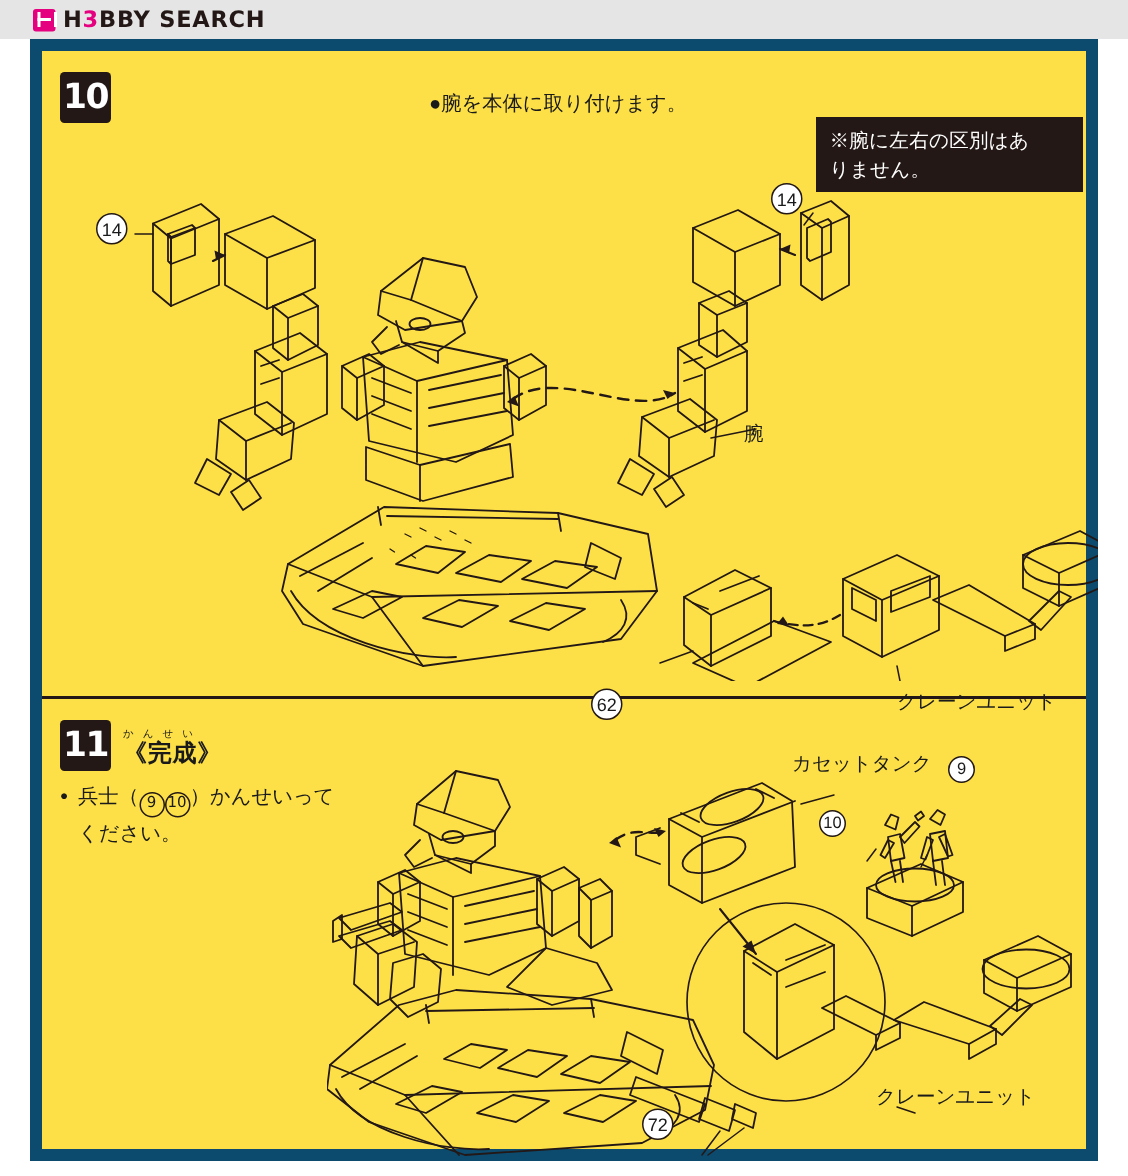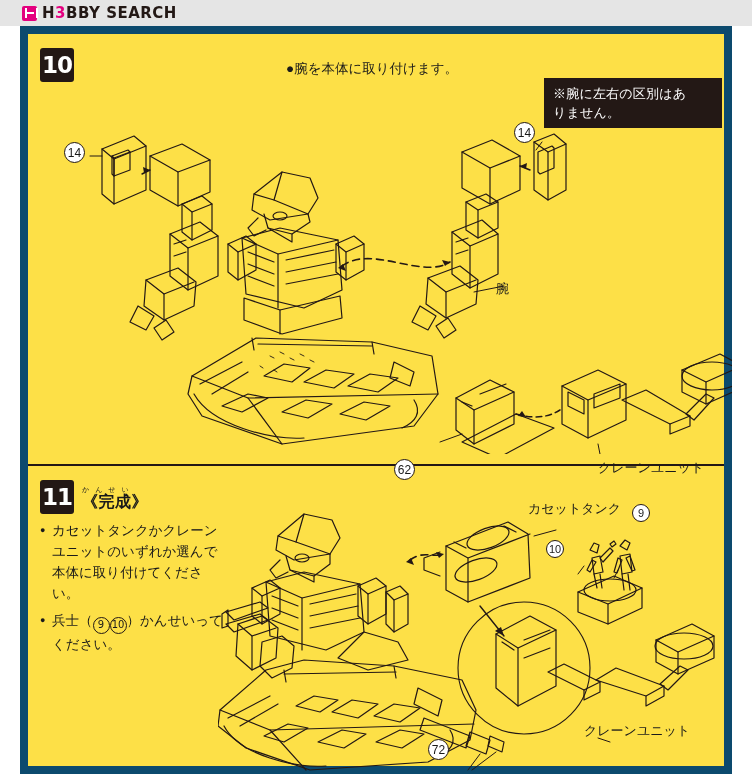--- a/index.html
+++ b/index.html
@@ -347,23 +347,20 @@
   <div class="callout" style="left:570px; top:425px;">クレーンユニット</div>
 
   <div class="step-badge" style="left:12px; top:446px;">11</div>
   <div class="step-title" style="left:54px; top:452px;">
     <span class="ruby" style="letter-spacing:6px;">かんせい</span>
     <span>《完成》</span>
   </div>
 
   <div class="bullet-block" style="left:12px; top:486px;">
     <p>
-      <span>カセットタンクかクレーンユニットのいずれか選んで本体に取り付けてください。</span>
-    </p>
-    <p>
       <span>兵士（</span><span class="inline-circle">9</span><span class="inline-circle">10</span><span>）</span><span>かんせい</span><span>ってくだ</span><span>さい。</span>
     </p>
   </div>
 
   <svg class="art" style="left:190px; top:440px;" width="512" height="300" viewBox="0 0 512 300">
     <g fill="none" stroke="#231815" stroke-width="1.2" stroke-linejoin="round" stroke-linecap="round">
 
       <path d="M60 62 L86 40 L114 46 L122 64 L112 80 L76 86 L58 76 Z"></path>
       <path d="M60 62 L78 68 L112 80"></path>
       <path d="M78 68 L86 40"></path>

